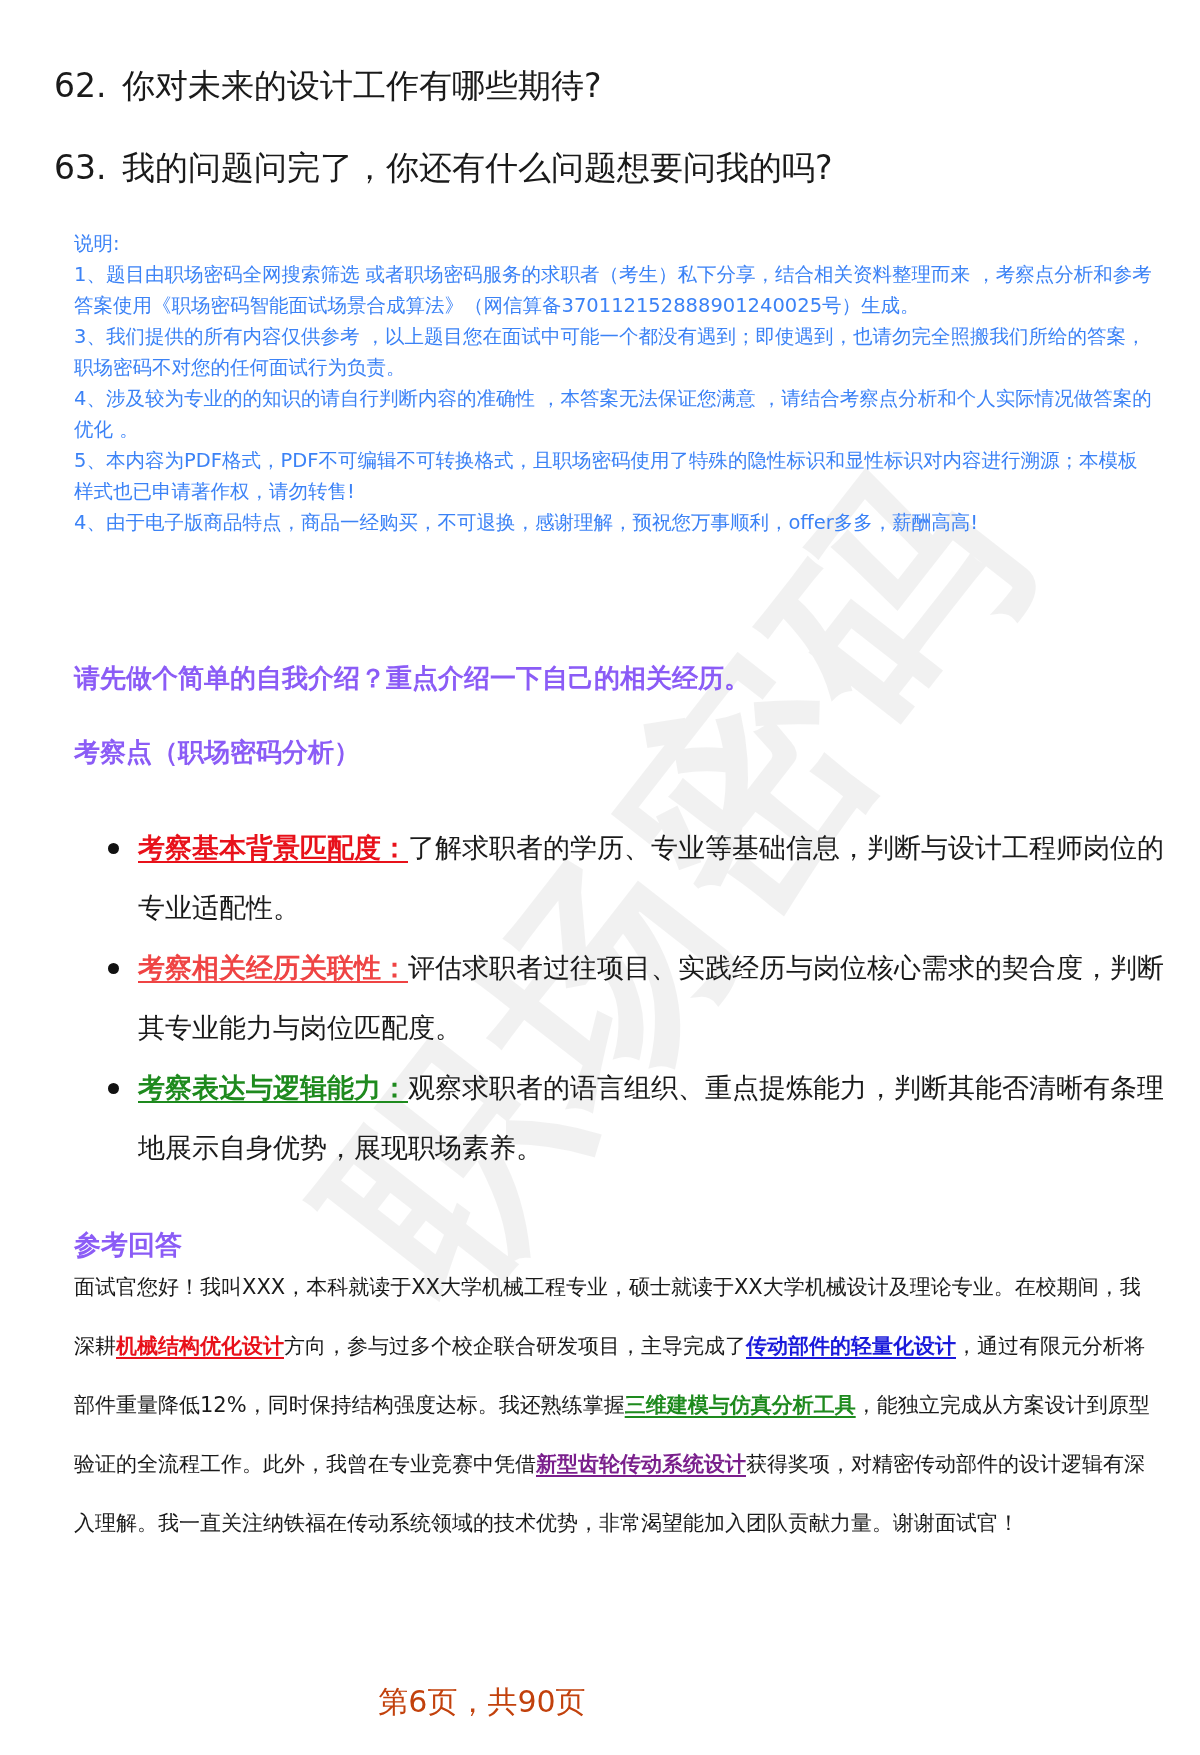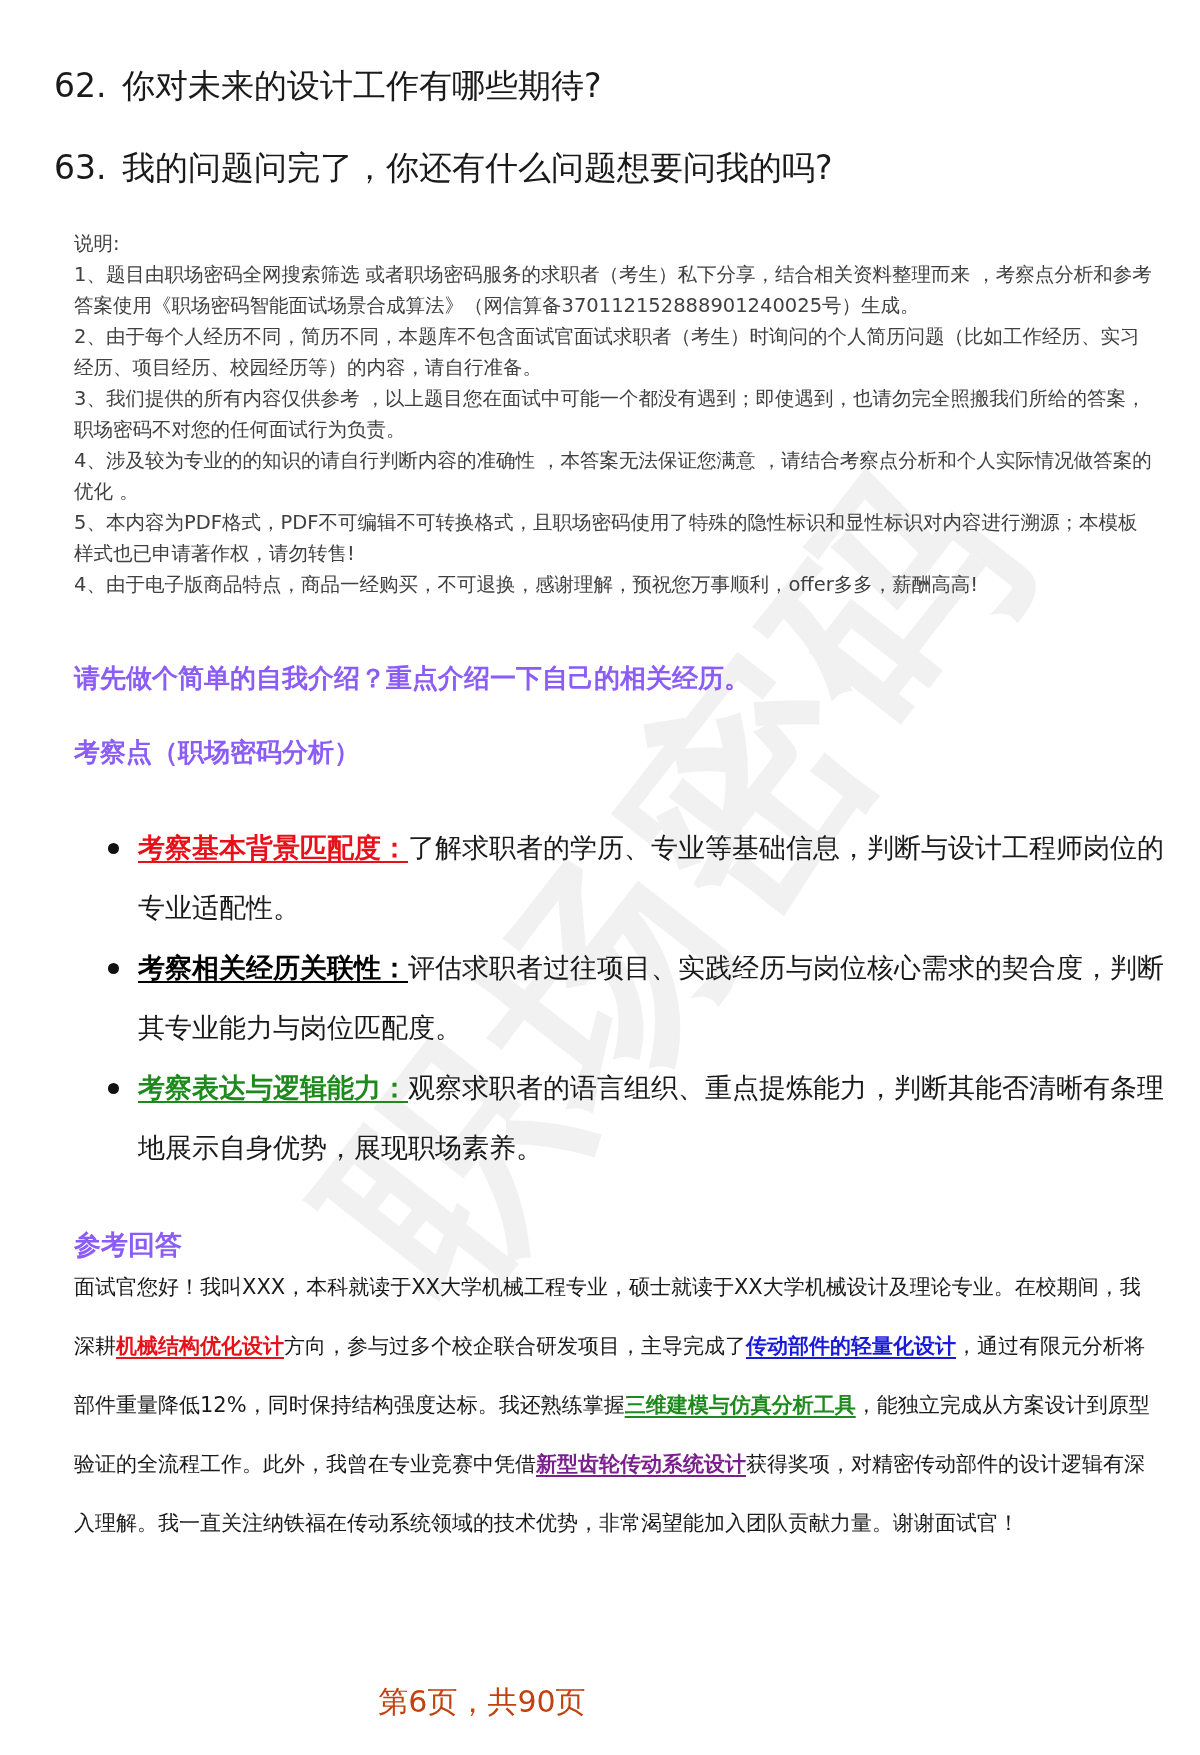--- a/index.html
+++ b/index.html
@@ -47,21 +47,21 @@
     .q62 { top: 66px; }
     .q63 { top: 148px; }
 
     .notes {
       position: absolute;
       left: 74px;
       top: 228px;
       width: 1082px;
       font-size: 19.5px;
       line-height: 31px;
-      color: #404040;
+      color: #3b82f6;
     }
     .notes p { margin: 0; }
 
     .section-title {
       position: absolute;
       left: 74px;
       font-weight: bold;
       color: #8b5cf6;
       white-space: nowrap;
     }
@@ -139,39 +139,38 @@
   <div class="question-line q62">
     <span class="num">62.</span><span>你对未来的设计工作有哪些期待?</span>
   </div>
   <div class="question-line q63">
     <span class="num">63.</span><span>我的问题问完了，你还有什么问题想要问我的吗?</span>
   </div>
 
   <div class="notes">
     <p>说明:</p>
     <p>1、题目由职场密码全网搜索筛选 或者职场密码服务的求职者（考生）私下分享，结合相关资料整理而来 ，考察点分析和参考答案使用《职场密码智能面试场景合成算法》（网信算备370112152888901240025号）生成。</p>
-    <p>2、由于每个人经历不同，简历不同，本题库不包含面试官面试求职者（考生）时询问的个人简历问题（比如工作经历、实习经历、项目经历、校园经历等）的内容，请自行准备。</p>
     <p>3、我们提供的所有内容仅供参考 ，以上题目您在面试中可能一个都没有遇到；即使遇到，也请勿完全照搬我们所给的答案，职场密码不对您的任何面试行为负责。</p>
     <p>4、涉及较为专业的的知识的请自行判断内容的准确性 ，本答案无法保证您满意 ，请结合考察点分析和个人实际情况做答案的优化 。</p>
     <p>5、本内容为PDF格式，PDF不可编辑不可转换格式，且职场密码使用了特殊的隐性标识和显性标识对内容进行溯源；本模板样式也已申请著作权，请勿转售!</p>
     <p>4、由于电子版商品特点，商品一经购买，不可退换，感谢理解，预祝您万事顺利，offer多多，薪酬高高!</p>
   </div>
 
   <div class="section-title main-question">请先做个简单的自我介绍？重点介绍一下自己的相关经历。</div>
 
   <div class="section-title analysis-title">考察点（职场密码分析）</div>
 
   <ul class="points">
     <li class="point">
       <span class="bullet"></span>
       <span class="key" style="color:#e8111a">考察基本背景匹配度：</span><span>了解求职者的学历、专业等基础信息，判断与设计工程师岗位的专业适配性。</span>
     </li>
     <li class="point">
       <span class="bullet"></span>
-      <span class="key" style="color:#000000">考察相关经历关联性：</span><span>评估求职者过往项目、实践经历与岗位核心需求的契合度，判断其专业能力与岗位匹配度。</span>
+      <span class="key" style="color:#ef4444">考察相关经历关联性：</span><span>评估求职者过往项目、实践经历与岗位核心需求的契合度，判断其专业能力与岗位匹配度。</span>
     </li>
     <li class="point">
       <span class="bullet"></span>
       <span class="key" style="color:#1e8a1e">考察表达与逻辑能力：</span><span>观察求职者的语言组织、重点提炼能力，判断其能否清晰有条理地展示自身优势，展现职场素养。</span>
     </li>
   </ul>
 
   <div class="section-title answer-title">参考回答</div>
 
   <div class="answer"><span>面试官您好！我叫XXX，本科就读于XX大学机械工程专业，硕士就读于XX大学机械设计及理论专业。在校期间，我深耕</span><span class="hl" style="color:#e8111a">机械结构优化设计</span><span>方向，参与过多个校企联合研发项目，主导完成了</span><span class="hl" style="color:#1a1adb">传动部件的轻量化设计</span><span>，通过有限元分析将部件重量降低12%，同时保持结构强度达标。我还熟练掌握</span><span class="hl" style="color:#1e8a1e">三维建模与仿真分析工具</span><span>，能独立完成从方案设计到原型验证的全流程工作。此外，我曾在专业竞赛中凭借</span><span class="hl" style="color:#7a1f8c">新型齿轮传动系统设计</span><span>获得奖项，对精密传动部件的设计逻辑有深入理解。我一直关注纳铁福在传动系统领域的技术优势，非常渴望能加入团队贡献力量。谢谢面试官！</span></div>

